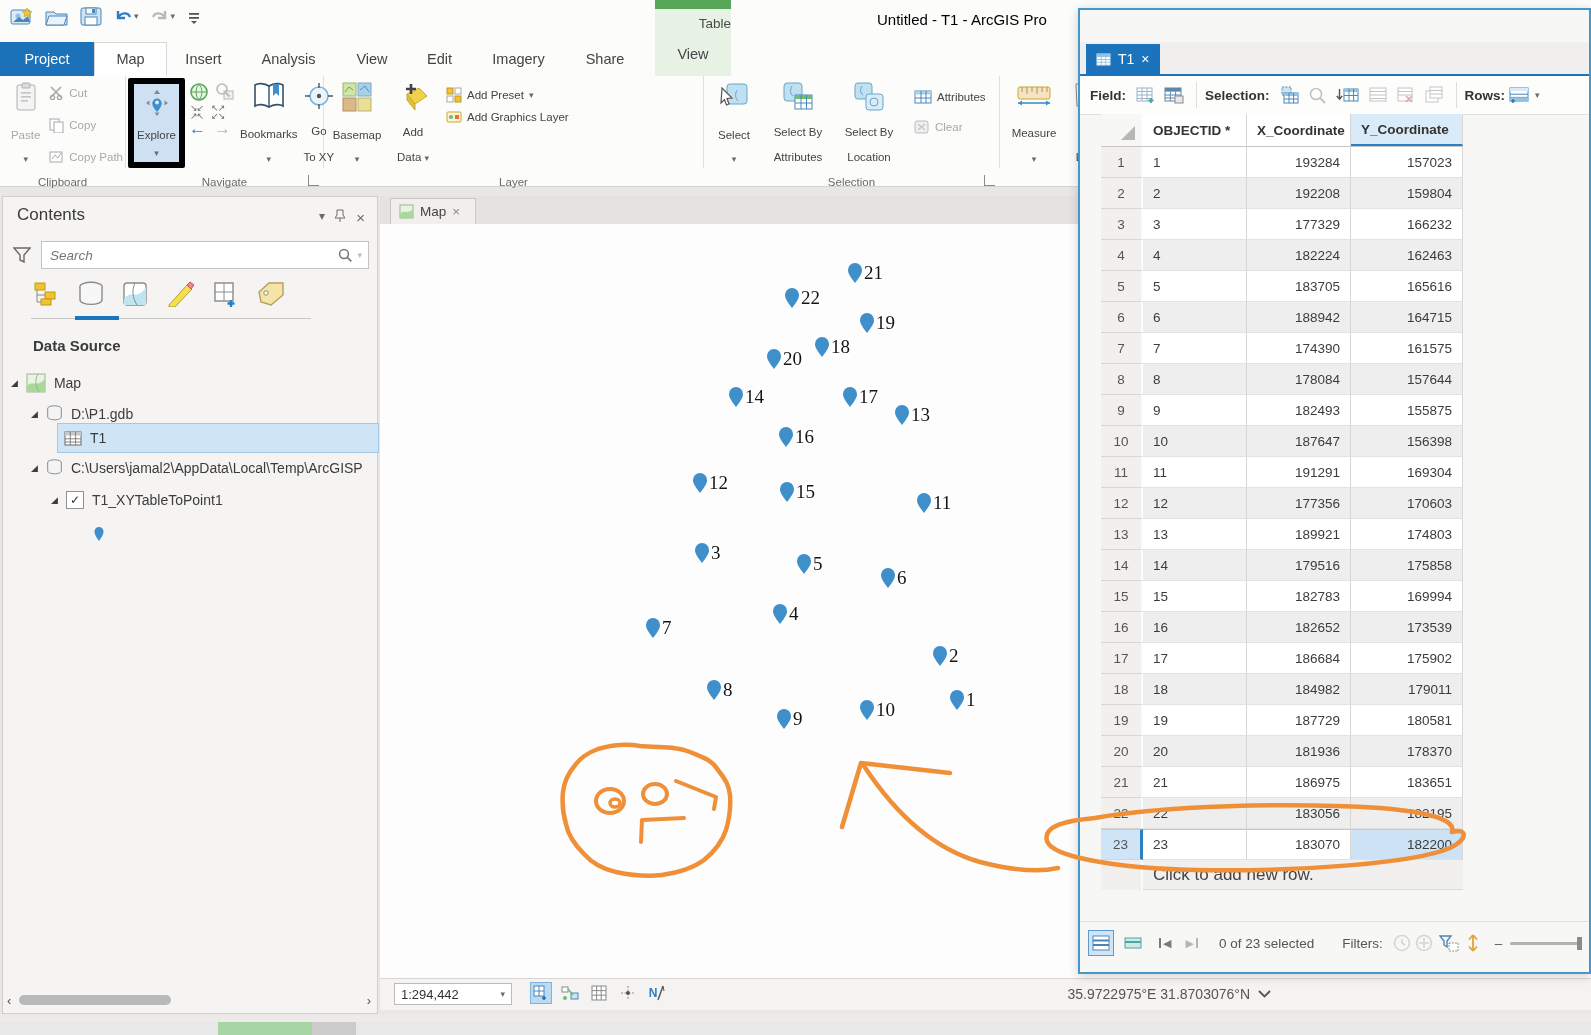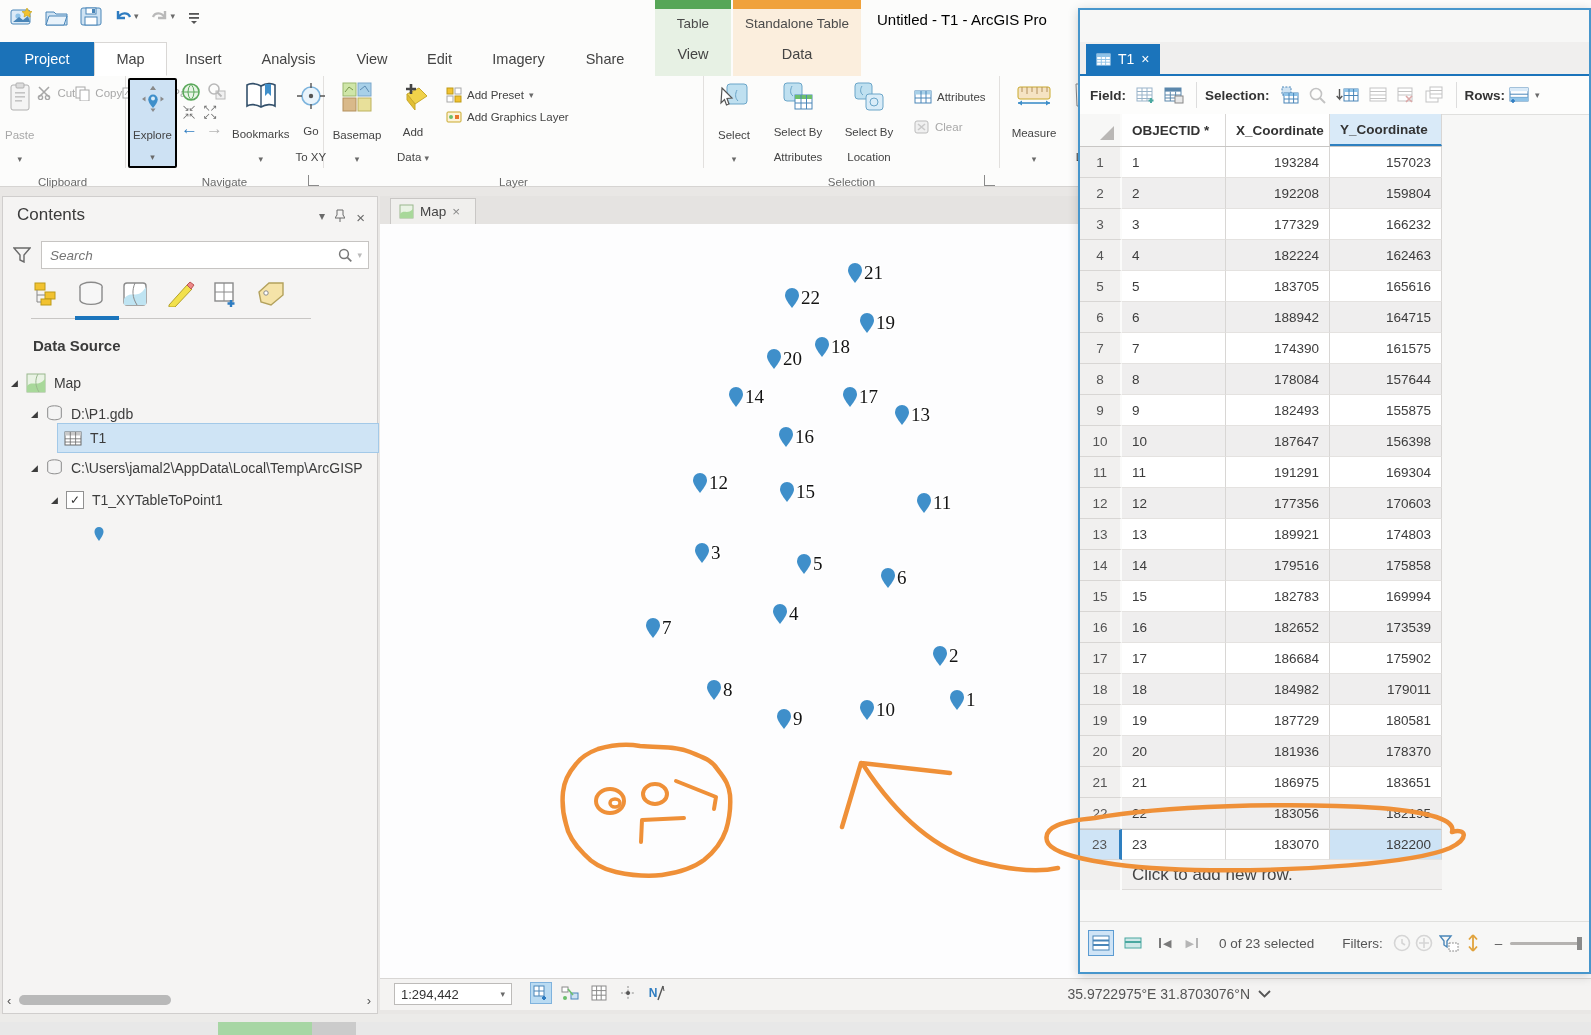--- a/index.html
+++ b/index.html
@@ -12,41 +12,41 @@
   .qat{position:absolute;left:10px;top:7px;display:flex;align-items:center;gap:12px}
   .qbtn{display:flex;align-items:center;gap:2px}
   .caret{font-size:9px;color:#6a6a6a;line-height:1}
   .maintitle{position:absolute;left:877px;top:11px;font-size:15px;color:#000000;white-space:nowrap}
 
   
   .ctxblock{position:absolute;top:0;height:76px}
   .ctx-table{left:655px;width:76px;background:#e7f1e4}
   .ctx-stand{left:733px;width:128px;background:#fbeedd}
   .ctxstrip{position:absolute;top:0;left:0;right:0;height:9px}
-  .ctxtitle{position:absolute;top:16px;width:100%;text-align:center;font-size:13.5px;color:#4a4a4a;white-space:nowrap}
+  .ctxtitle{position:absolute;top:16px;width:100%;text-align:right;font-size:13.5px;color:#4a4a4a;white-space:nowrap}
   .ctxtab{position:absolute;top:46px;width:100%;text-align:center;font-size:14.5px;color:#444}
 
   
   #tabrow{position:absolute;left:0;top:42px;height:34px;display:flex}
   .tab{height:34px;display:flex;align-items:center;justify-content:center;font-size:14.5px;color:#444}
   .tab.project{background:#1b72b8;color:#fff;width:97px}
   .tab.selected{background:#fff;border:1px solid #d9d7d5;border-bottom:1px solid #fff;box-sizing:border-box}
 
   
   #ribbon{position:absolute;left:0;top:76px;width:1591px;height:110px;display:flex}
   .rgroup{position:relative;height:92px;border-right:1px solid #e2e0de;box-sizing:border-box;display:flex;padding:2px 2px 0 2px}
   .glabel{position:absolute;bottom:-20px;left:0;right:0;text-align:center;font-size:11.5px;color:#6a6a6a}
   .launcher{position:absolute;bottom:-18px;right:4px;width:10px;height:10px;border-left:1px solid #8a8a8a;border-bottom:1px solid #8a8a8a;transform:rotate(0deg)}
   .rbtn{display:flex;flex-direction:column;align-items:center;justify-content:space-between;text-align:center;
         font-size:11.5px;color:#444;padding:4px 3px;line-height:1.25}
   .rbtn .lbl{margin-top:3px;white-space:nowrap}
   .rbtn.disabled{color:#a8a8a8}
   .smallrow{display:flex;align-items:center;gap:5px;font-size:11.5px;color:#a8a8a8;height:22px;white-space:nowrap}
   .smallrow.en{color:#444}
-  .explore{background:#cde1f3;border:2px solid #000000;border-radius:2px}
+  .explore{background:#cde1f3;border:6px solid #000000;border-radius:2px}
   .arr4{font-size:9px;line-height:8px;color:#6a6a6a;letter-spacing:-1px;text-align:center}
   .bigarrow{font-size:17px;line-height:14px;font-weight:bold}
 
   
   #contents{position:absolute;left:2px;top:196px;width:376px;height:818px;background:#f5f4f3;border:1px solid #d0cecd;box-sizing:border-box}
   .chead{position:absolute;left:14px;top:8px;font-size:17px;color:#3b3b3b}
   .chead-ic{position:absolute;top:12px;color:#6a6a6a;font-size:12px}
   .searchrow{position:absolute;left:10px;top:44px;width:356px;height:28px;display:flex;align-items:center}
   .searchbox{flex:1;height:26px;background:#fff;border:1px solid #c6c4c2;display:flex;align-items:center;margin-left:10px;padding:0 6px}
   .searchbox input{flex:1;border:none;outline:none;font-style:italic;font-size:13.5px;color:#555;background:transparent;font-family:"Liberation Sans",sans-serif}
@@ -77,21 +77,21 @@
   
   #floatwin{position:absolute;left:1078px;top:8px;width:513px;height:966px;background:#f7f7f6;border:2px solid #4796cc;box-sizing:border-box;box-shadow:0 2px 10px rgba(0,0,0,.18)}
   .fw-title{position:absolute;left:0;top:0;right:0;height:32px;background:#fdfdfc;font-size:15px;color:#6b6b6b;display:flex;align-items:center;padding-left:20px}
   .fw-tabstrip{position:absolute;left:0;top:32px;right:0;height:32px;background:#f0efee;border-bottom:2px solid #1b74bb}
   .fw-tab{position:absolute;left:6px;top:2px;height:30px;background:#1b74bb;color:#fff;display:flex;align-items:center;gap:7px;padding:0 10px;font-size:14px}
   .fw-toolbar{position:absolute;left:0;top:66px;right:0;height:38px;background:#fdfdfc;border-bottom:1px solid #e0e0de;display:flex;align-items:center;font-size:13.5px;color:#333}
   .fw-toolbar b{font-weight:bold}
   .tsep{width:1px;height:26px;background:#ddd;margin:0 8px}
   .tico{margin:0 4px}
   
-  .tbl{position:absolute;left:0;top:104px}
+  .tbl{position:absolute;left:21px;top:104px}
   .thead{display:flex;height:32px;border-bottom:1px solid #c8c6c4;background:#fff}
   .th{box-sizing:border-box;display:flex;align-items:center;font-weight:bold;font-size:13.5px;color:#333;
       padding-left:10px;border-right:1px solid #d8d6d4;background:#fff;height:32px}
   .th.corner{width:42px;position:relative;background:#f7f7f6;border-right:2px solid #fbfbfa}
   .th.corner::after{content:"";position:absolute;right:6px;bottom:6px;border-left:14px solid transparent;border-bottom:14px solid #b9b7b5}
   .th.ycol{background:#d9eaf8;border-bottom:2px solid #2e80c0;height:32px}
   .trow{display:flex;height:31px}
   .td{box-sizing:border-box;display:flex;align-items:center;font-size:13.5px;color:#3c3c3c;
       border-right:1px solid #d8d6d4;border-bottom:1px solid #e4e2e0;background:#fff;height:31px}
   .td.rn{width:42px;justify-content:center;background:#f1f0ef;color:#555;border-right:2px solid #fbfbfa;border-bottom:1px solid #d8d6d4}
@@ -177,25 +177,20 @@
             <path d="M4 11 l3 3 3 -3z" fill="#555"></path>
           </svg>
         </span>
     </div>
 
     <div class="ctxblock ctx-table">
       <div class="ctxstrip" style="background: rgb(87, 166, 87);"></div>
       <div class="ctxtitle">Table</div>
       <div class="ctxtab">View</div>
     </div>
-    <div class="ctxblock ctx-stand">
-      <div class="ctxstrip" style="background: rgb(240, 162, 60);"></div>
-      <div class="ctxtitle">Standalone Table</div>
-      <div class="ctxtab">Data</div>
-    </div>
 
     <div class="maintitle">Untitled - T1 - ArcGIS Pro</div>
 
     <div id="tabrow">
       <div class="tab project" style="width:94px">Project</div>
       <div class="tab selected" style="width:73px">Map</div>
       <div class="tab" style="width:73px">Insert</div>
       <div class="tab" style="width:97px">Analysis</div>
       <div class="tab" style="width:70px">View</div>
       <div class="tab" style="width:65px">Edit</div>
@@ -212,21 +207,21 @@
                 <rect x="3" y="3" width="18" height="25" rx="2" fill="#f4f4f4" stroke="#b0b0b0"></rect>
                 <rect x="8" y="1" width="8" height="5" rx="1" fill="#dcdcdc" stroke="#b0b0b0"></rect>
                 <rect x="7" y="10" width="10" height="1.6" fill="#c4c4c4"></rect>
                 <rect x="7" y="14" width="10" height="1.6" fill="#c4c4c4"></rect>
                 <rect x="7" y="18" width="7" height="1.6" fill="#c4c4c4"></rect>
               </svg>
             </span>
           <span class="lbl">Paste</span>
           <span class="caret">▾</span>
         </div>
-        <div style="display:flex;justify-content:space-between;padding-top:4px">
+        <div style="display:flex;flex-direction:column;justify-content:space-between;padding-top:4px">
           <div class="smallrow">
               <svg width="15" height="14">
                 <path d="M2 1 L12 11 M12 1 L2 11" stroke="#a8a8a8" stroke-width="1.6"></path>
                 <circle cx="3.5" cy="11.5" r="2.1" fill="none" stroke="#a8a8a8" stroke-width="1.4"></circle>
                 <circle cx="10.5" cy="11.5" r="2.1" fill="none" stroke="#a8a8a8" stroke-width="1.4"></circle>
               </svg>
               <span>Cut</span>
             </div>
           <div class="smallrow">
               <svg width="15" height="15">

